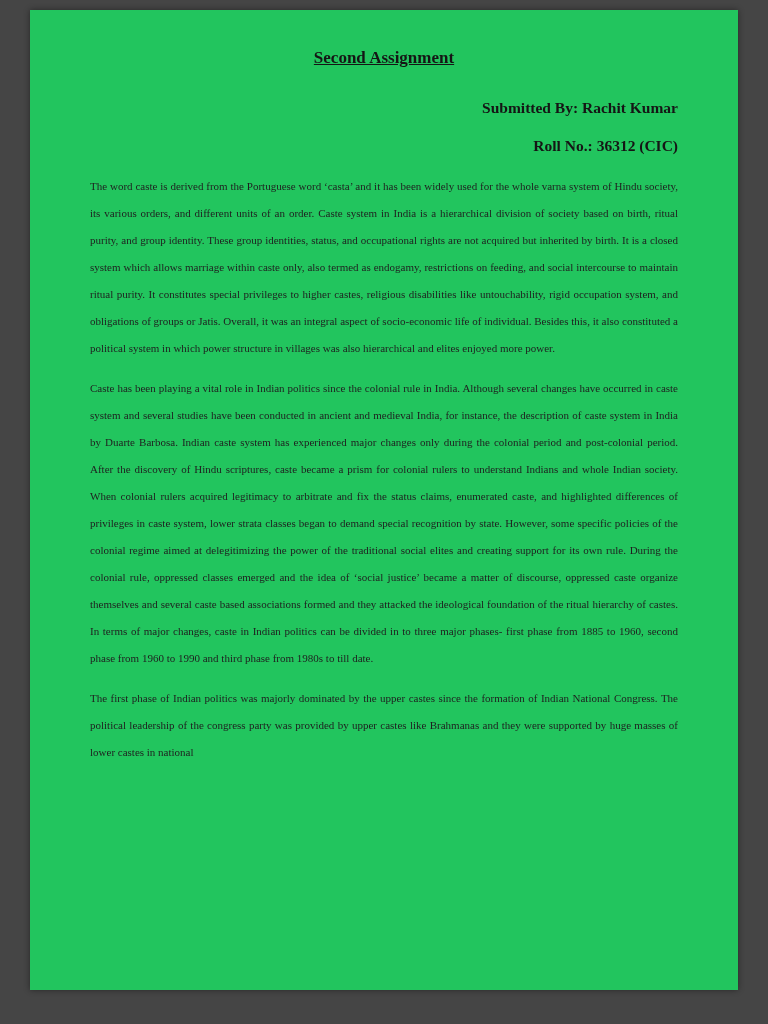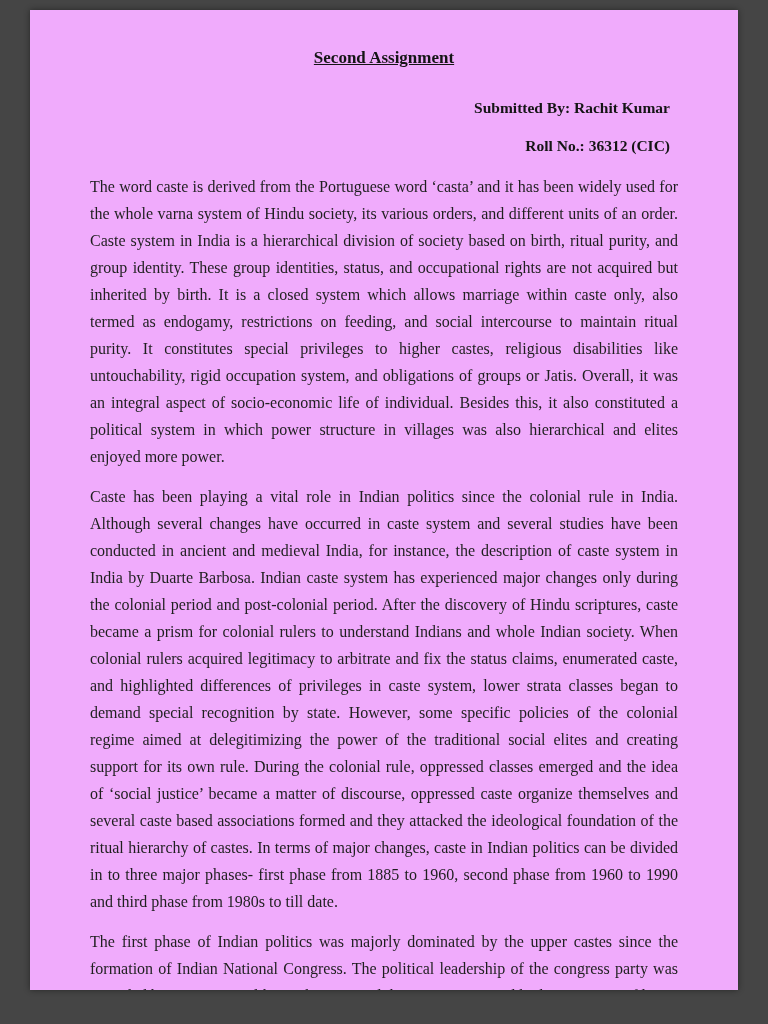--- a/index.html
+++ b/index.html
@@ -16,52 +16,52 @@
   .viewer {
     box-sizing: border-box;
     width: 768px;
     height: 1024px;
     padding: 10px 30px 34px 30px;
   }
   .page {
     box-sizing: border-box;
     width: 100%;
     height: 100%;
-    background: #f0abfc;
+    background: #22c55e;
     box-shadow: 0 0 6px rgba(0,0,0,0.45);
     padding: 28px 60px 0 60px;
     color: #1d1d1d;
     overflow: hidden;
   }
   .title {
     margin: 10px 0 0 0;
     font-size: 17px;
     line-height: 20px;
     font-weight: bold;
     text-align: center;
     text-decoration: underline;
     color: #151515;
   }
   .byline {
-    margin: 8px;
+    margin: 0;
     font-size: 15.5px;
     line-height: 20px;
     font-weight: bold;
     text-align: right;
     color: #151515;
   }
   .byline.first {
     margin-top: 30px;
   }
   .byline.second {
     margin-top: 18px;
   }
   .para {
     margin: 13px 0 0 0;
-    font-size: 16px;
+    font-size: 11px;
     line-height: 27px;
     text-align: justify;
     color: #1f1f1f;
   }
   .para.first {
     margin-top: 17px;
   }
 </style>
 </head>
 <body>

